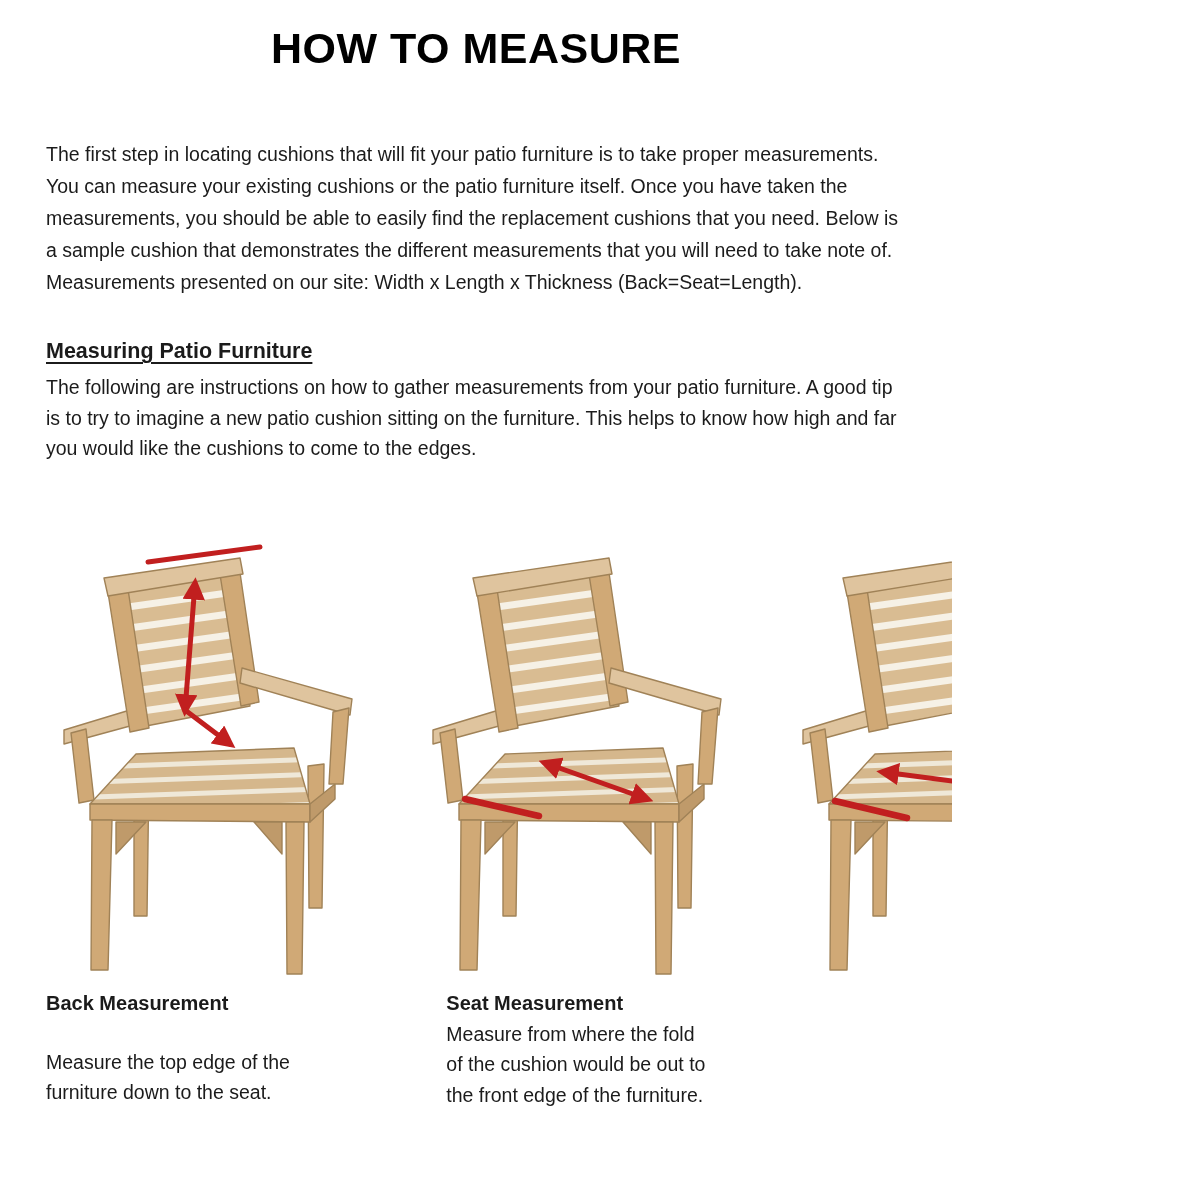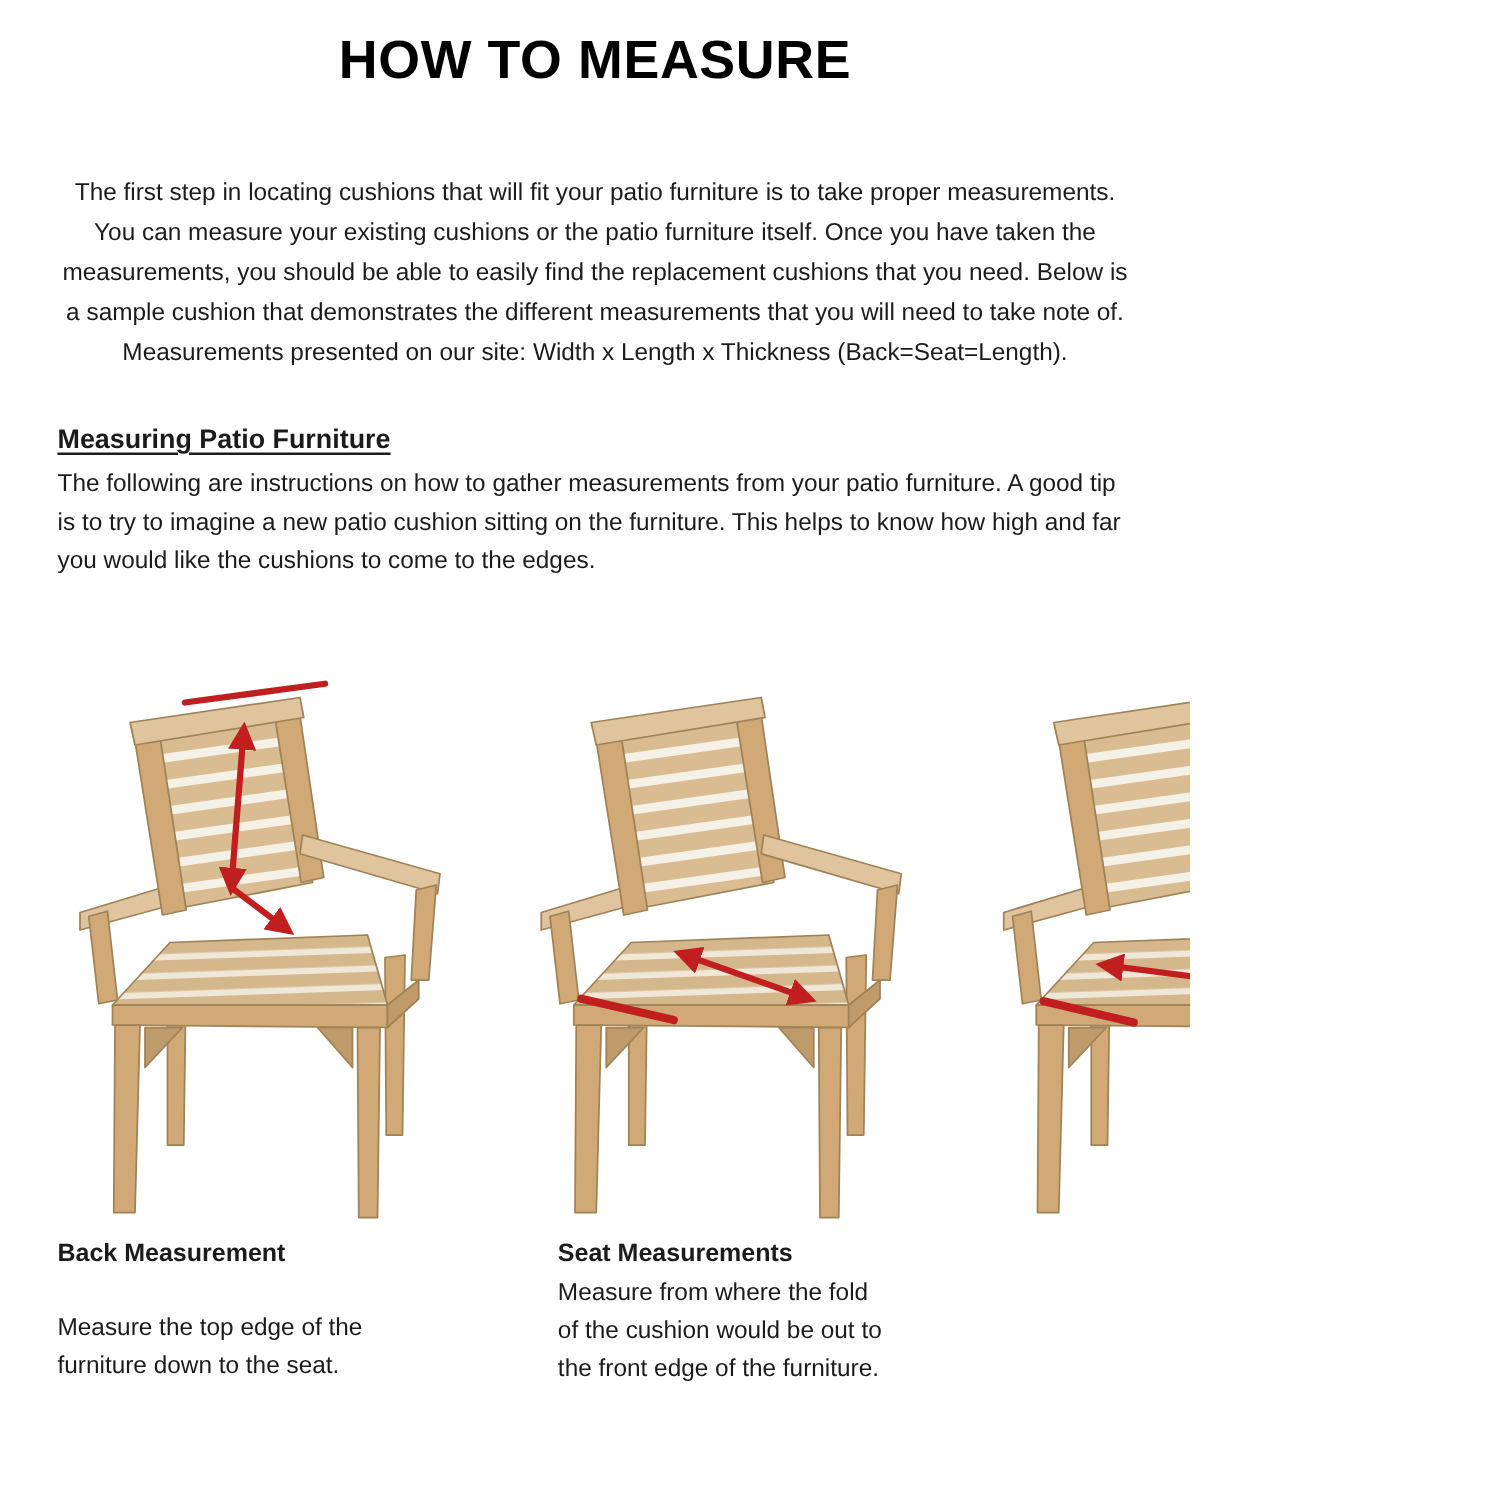--- a/index.html
+++ b/index.html
@@ -11,21 +11,21 @@
     --color-text:#1b1b1b;
   }
   *{box-sizing:border-box;}
   html,body{margin:0;padding:0;background:#fff;}
   body{font-family:"Liberation Sans","DejaVu Sans",sans-serif;color:var(--color-text);}
   .page{width:952px;height:1200px;padding:10px 46px 0;overflow:hidden;background:#fff;}
   .page-title{
     text-align:center;font-size:43px;font-weight:700;letter-spacing:.5px;
     margin:14px 0 0;color:#000;
   }
-  .intro{margin:66px 0 0;font-size:19.5px;line-height:1.64;text-align:center;}
+  .intro{margin:66px 0 0;font-size:19.5px;line-height:1.64;}
   .section-heading{
     margin:40px 0 0;font-size:21.5px;font-weight:700;
     text-decoration:underline;text-underline-offset:4px;text-decoration-thickness:2px;
   }
   .section-body{margin:8px 0 3px;font-size:19.5px;line-height:1.58;}
   .figures{margin:52px 0 0;display:flex;}
   .fig-col{width:369.3px;flex:0 0 auto;}
   .fig-col svg{display:block;width:340px;height:470px;}
   .captions{margin:6px 0 0;display:flex;}
   .cap-col{width:369.3px;flex:0 0 auto;}
@@ -139,20 +139,20 @@
   </div>
 
   <div class="captions">
 
     <div class="cap-col">
       <h3 class="cap-title">Back Measurement</h3>
       <p class="cap-desc">Measure the top edge of the furniture down to the seat.</p>
     </div>
 
     <div class="cap-col">
-      <h3 class="cap-title">Seat Measurements</h3>
+      <h3 class="cap-title">Seat Measurement</h3>
       <p class="cap-desc">Measure from where the fold of the cushion would be out to the front edge of the furniture.</p>
     </div>
 
 
   </div>
 
 </div>
 
 </body></html>

